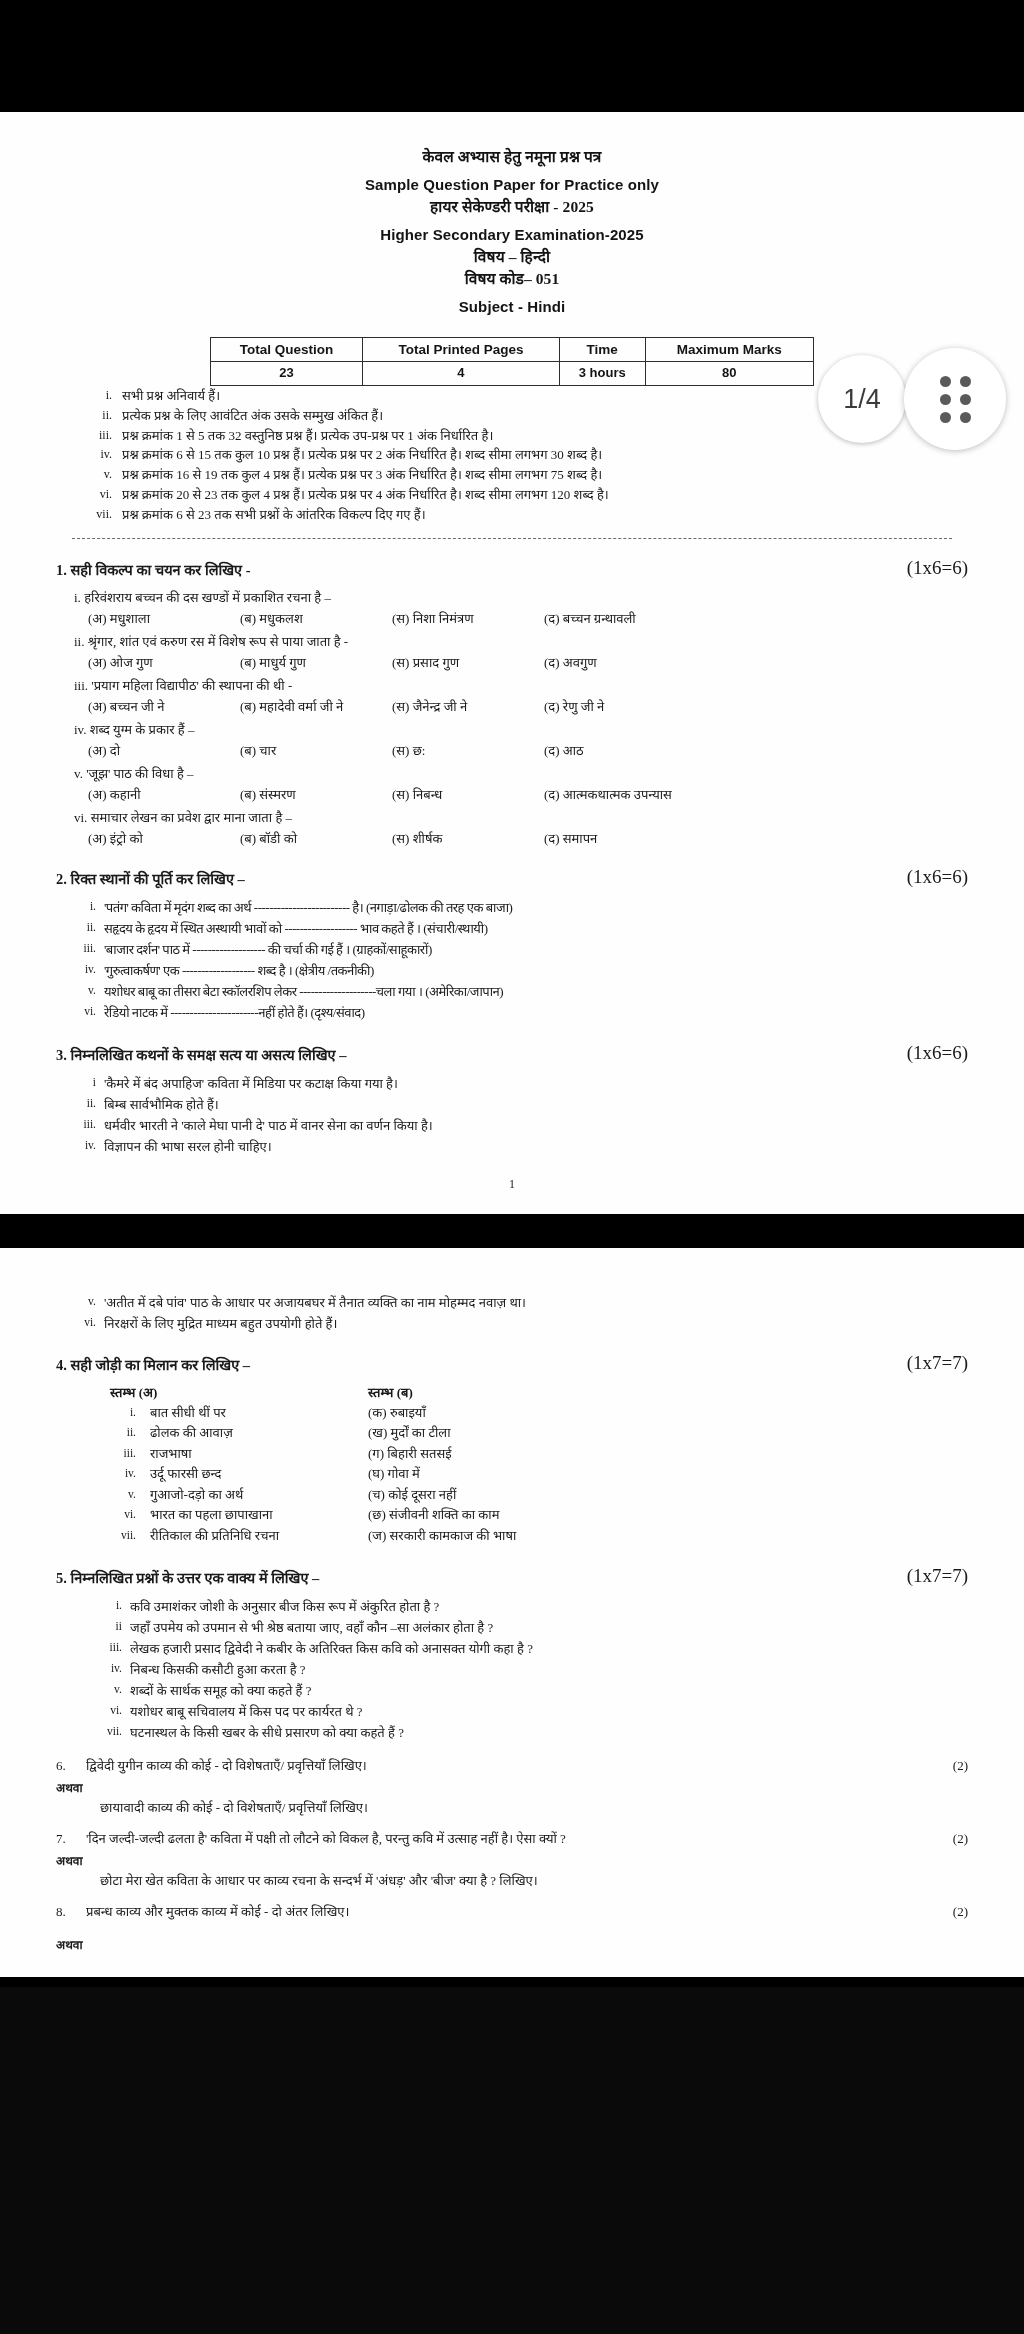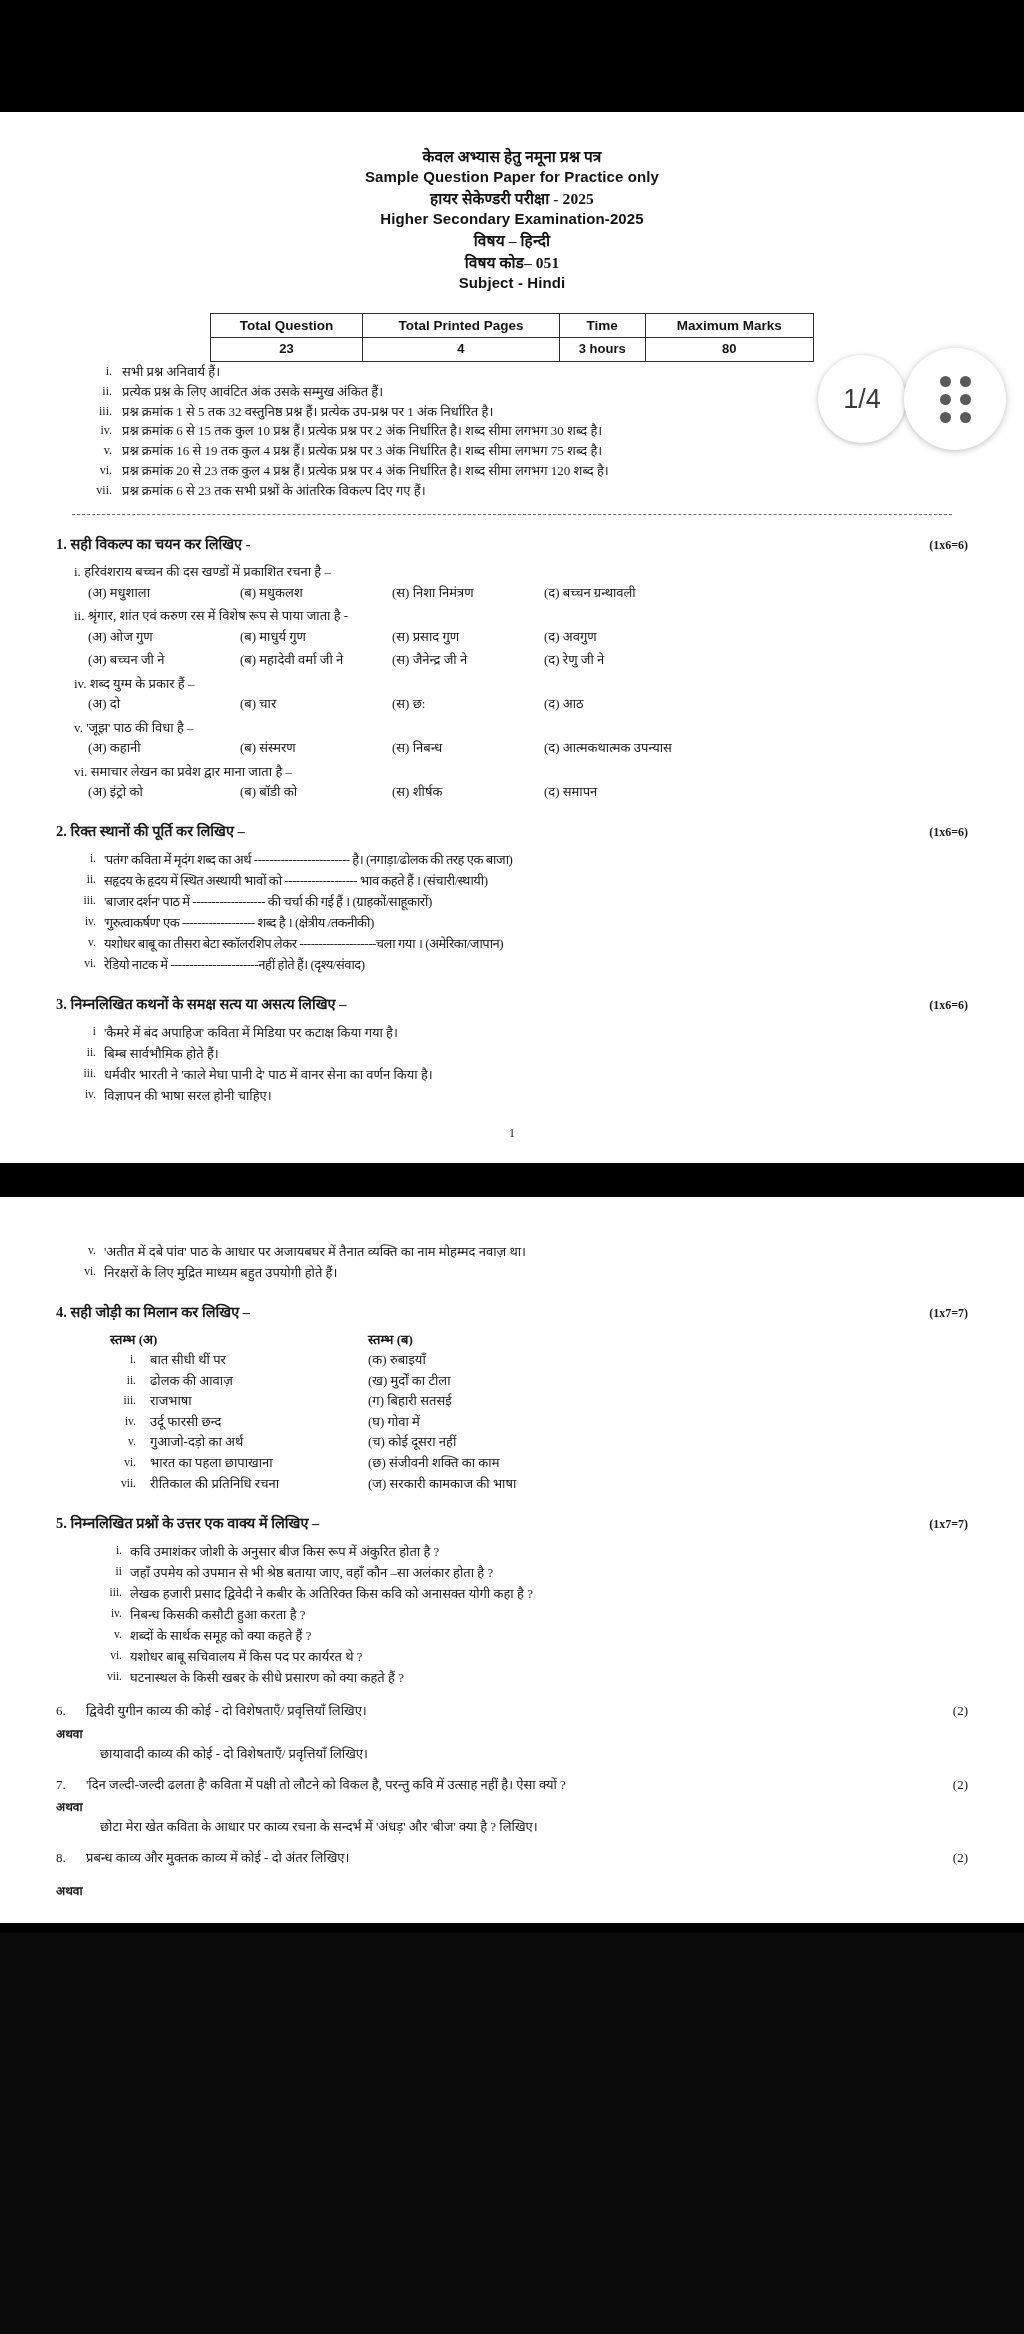--- a/index.html
+++ b/index.html
@@ -30,21 +30,21 @@
   
   .hdr {
     text-align: center;
     line-height: 1.38;
     font-weight: bold;
     font-size: 15.5px;
     color: #141414;
     letter-spacing: .1px;
   }
   .hdr .dev { font-size: 15.5px; }
-  .hdr .eng { font-family: "Liberation Sans", sans-serif; font-size: 15px; }
+  .hdr .eng { font-family: "Liberation Sans", sans-serif; font-size: 15px; margin-top: 8px; }
 
   
   table.info {
     border-collapse: collapse;
     width: 604px;
     margin: 19px auto 0 auto;
     font-family: "Liberation Sans", sans-serif;
   }
   table.info td {
     border: 1px solid #2d2d2d;
@@ -81,21 +81,21 @@
 
   
   .qhead {
     display: flex;
     justify-content: space-between;
     align-items: flex-end;
     font-weight: bold;
     font-size: 14.5px;
     margin: 18px 0 9px 0;
   }
-  .qhead .marks { font-size: 12px; font-weight: bold; }
+  .qhead .marks { font-size: 19px; font-weight: normal; }
   .sub { font-size: 13px; line-height: 1.5; margin-left: 18px; }
   .sub .stem { margin-top: 2px; }
   .optrow {
     display: flex;
     font-size: 13px;
     margin: 1px 0 4px 14px;
   }
   .optrow span { flex: 0 0 152px; }
   .optrow span:last-child { flex: 0 0 auto; }
 
@@ -266,20 +266,21 @@
         </div>
 
       <div class="stem"><span>ii.</span> <span>श्रृंगार, शांत एवं करुण रस में विशेष रूप से पाया जाता है -</span></div>
       <div class="optrow">
           <span>(अ) ओज गुण</span>
           <span>(ब) माधुर्य गुण</span>
           <span>(स)  प्रसाद गुण</span>
           <span>(द)   अवगुण</span>
         </div>
 
+      <div class="stem"><span>iii.</span> <span>'प्रयाग महिला विद्यापीठ' की स्थापना की थी -</span></div>
       <div class="optrow">
           <span>(अ) बच्चन जी ने</span>
           <span>(ब) महादेवी वर्मा जी ने</span>
           <span>(स) जैनेन्द्र जी ने</span>
           <span>(द) रेणु जी ने</span>
         </div>
 
       <div class="stem"><span>iv.</span> <span>शब्द युग्म के प्रकार हैं –</span></div>
       <div class="optrow">
           <span>(अ) दो</span>

